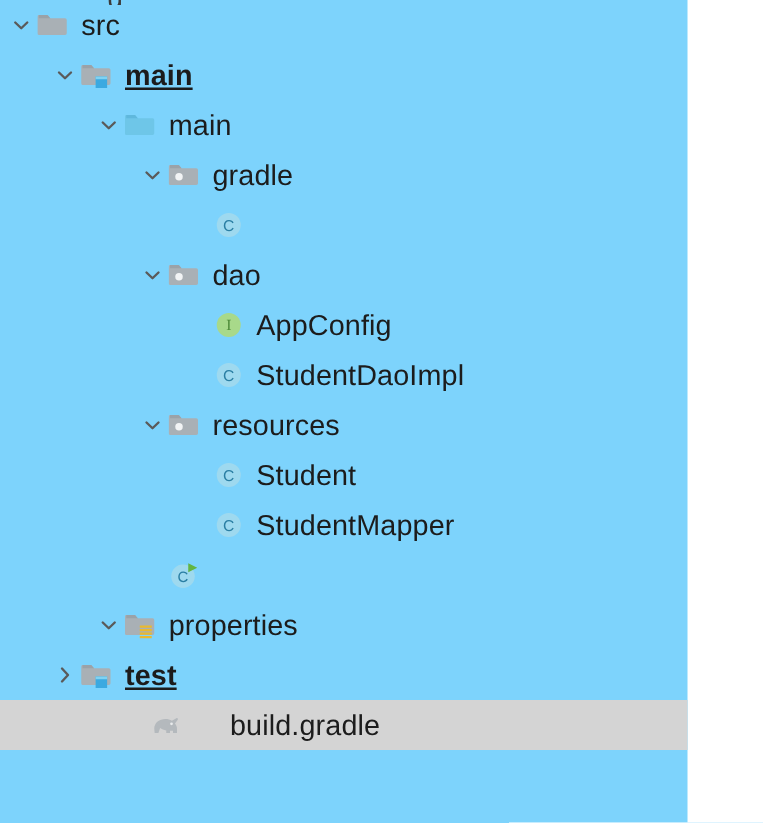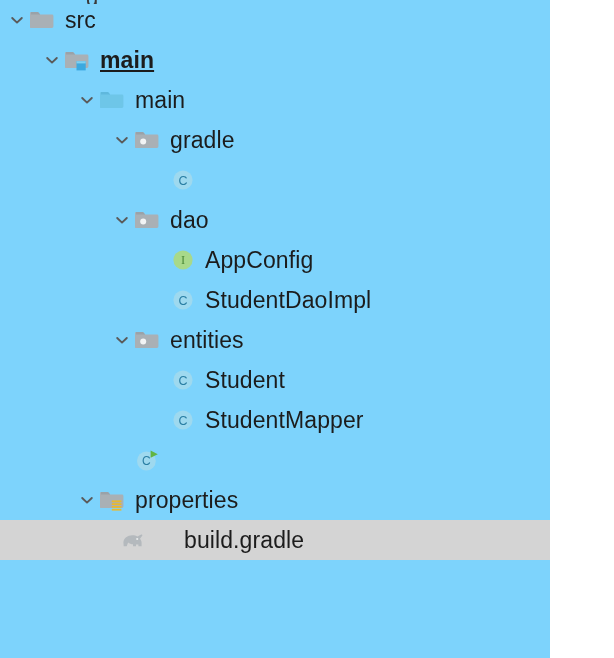--- a/index.html
+++ b/index.html
@@ -215,21 +215,21 @@
             <path d="M3.2 6 L8 10.6 L12.8 6" fill="none" stroke="#5a5a5a" stroke-width="1.9" stroke-linecap="round" stroke-linejoin="round"></path>
           </svg>
         </div>
         <div class="icon-wrap">
           <svg width="26" height="24" viewBox="0 0 26 24">
             <path d="M1 4 h7 l2.2 2.6 h11.8 a1.4 1.4 0 0 1 1.4 1.4 v10.6 a1.4 1.4 0 0 1 -1.4 1.4 h-20.8 a1.4 1.4 0 0 1 -1.4 -1.4 v-13.2 a1.4 1.4 0 0 1 1.4 -1.4 z" fill="#a9b0b5"></path>
             <path d="M1 4 h7 l2.2 2.6 h-9.2 z" fill="#9aa2a8"></path>
             <circle cx="8.2" cy="13.4" r="3.0" fill="#f2f4f5"></circle>
           </svg>
         </div>
-        <span class="label">entities</span>
+        <span class="label">resources</span>
       </div>
       <div class="row">
         <div class="spacer" style="width: 144px;"></div>
         <div class="twisty"></div>
         <div class="icon-wrap">
           <svg width="24" height="24" viewBox="0 0 24 24">
             <circle cx="12" cy="12" r="9.6" fill="#9ed9ef"></circle>
             <text x="12" y="16.6" text-anchor="middle" font-family="Liberation Sans, sans-serif" font-size="12.5" fill="#2a7ea3">C</text>
           </svg>
         </div>
@@ -269,20 +269,37 @@
             <path d="M1 4 h7 l2.2 2.6 h11.8 a1.4 1.4 0 0 1 1.4 1.4 v10.6 a1.4 1.4 0 0 1 -1.4 1.4 h-20.8 a1.4 1.4 0 0 1 -1.4 -1.4 v-13.2 a1.4 1.4 0 0 1 1.4 -1.4 z" fill="#a9b0b5"></path>
             <path d="M1 4 h7 l2.2 2.6 h-9.2 z" fill="#9aa2a8"></path>
             <rect x="11.8" y="12.4" width="9.6" height="1.8" fill="#e8b931"></rect>
             <rect x="11.8" y="15.2" width="9.6" height="1.8" fill="#e8b931"></rect>
             <rect x="11.8" y="18.0" width="9.6" height="1.8" fill="#e8b931"></rect>
             <rect x="11.8" y="20.8" width="9.6" height="1.8" fill="#e8b931"></rect>
           </svg>
         </div>
         <span class="label">properties</span>
       </div>
+      <div class="row">
+        <div class="spacer" style="width: 39px;"></div>
+        <div class="twisty">
+          <svg width="16" height="16" viewBox="0 0 16 16">
+            <path d="M5.6 2.8 L10.4 8 L5.6 13.2" fill="none" stroke="#5a5a5a" stroke-width="1.9" stroke-linecap="round" stroke-linejoin="round"></path>
+          </svg>
+        </div>
+        <div class="icon-wrap">
+          <svg width="26" height="24" viewBox="0 0 26 24">
+            <path d="M1 4 h7 l2.2 2.6 h11.8 a1.4 1.4 0 0 1 1.4 1.4 v10.6 a1.4 1.4 0 0 1 -1.4 1.4 h-20.8 a1.4 1.4 0 0 1 -1.4 -1.4 v-13.2 a1.4 1.4 0 0 1 1.4 -1.4 z" fill="#a9b0b5"></path>
+            <path d="M1 4 h7 l2.2 2.6 h-9.2 z" fill="#9aa2a8"></path>
+            <rect x="11.5" y="13.2" width="9.2" height="9.2" fill="#3ba9e0"></rect>
+            <rect x="11.5" y="13.2" width="9.2" height="2.2" fill="#7fd2f2"></rect>
+          </svg>
+        </div>
+        <span class="label bold">test</span>
+      </div>
       <div class="row selected">
         <div class="spacer" style="width: 39px;"></div>
         <div class="twisty"></div>
         <div class="icon-wrap">
           <svg width="26" height="22" viewBox="0 0 26 22">
             <path d="M2.4 13.6 c0.2 -4.6 4.2 -7.4 8.8 -7.4 c2.2 0 3.9 0.5 5.3 1.3 l3.6 -2.0 c0.8 -0.4 1.6 0.5 1.1 1.2 l-2.2 3.0 c1.0 1.2 1.6 2.7 1.6 4.2 v3.4 h-3.2 v-1.8 h-2.4 v1.8 h-3.0 v-2.0 c-1.9 -0.2 -3.6 -0.9 -4.9 -1.9 l-1.4 3.9 h-3.0 z" fill="#b4b9bd"></path>
             <circle cx="16.2" cy="10.0" r="1.1" fill="#e9ebec"></circle>
           </svg>
         </div>
         <span class="label">build.gradle</span>

